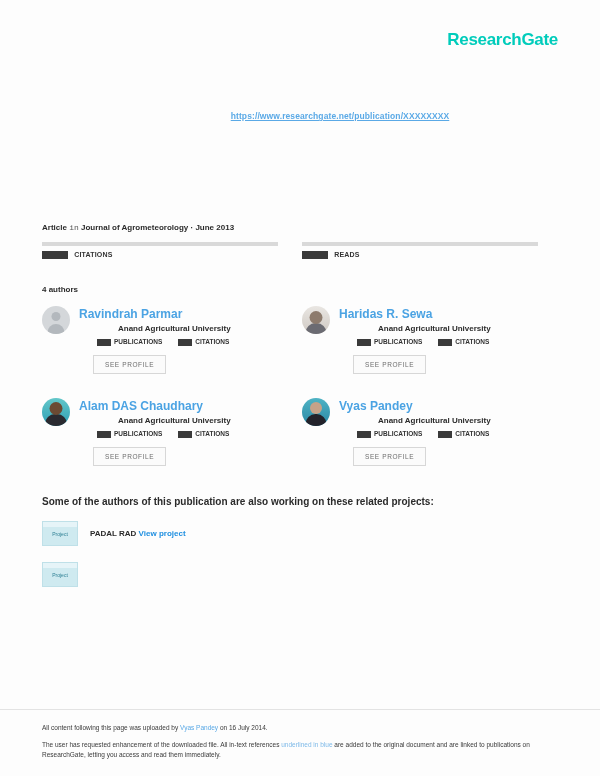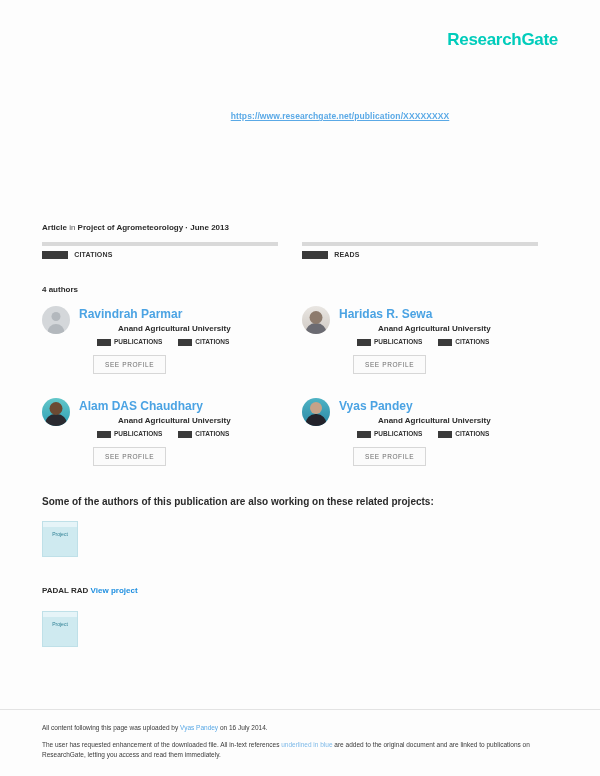--- a/index.html
+++ b/index.html
@@ -41,21 +41,21 @@
   
   .content {
     padding:0 42px;
     margin-top:128px;
   }
   .art-meta {
     font-size:8px; font-weight:bold; color:#2b2b2b;
     filter: blur(0.45px);
     margin-bottom:10px;
   }
-  .art-meta .in { color:#555; font-weight:normal; }
+  .art-meta .in { color:#555; font-weight:normal;font-family:Liberation Mono, monospace; }
 
   .stats-row { display:flex; gap:24px; margin-bottom:26px; }
   .stat { width:236px; }
   .stat-bar {
     height:4px; background:#d9d9d9; margin-bottom:5px;
   }
   .stat .stat-bar.short { width:100%; }
   .stat-label {
     font-size:7px; font-weight:bold; color:#333;
     letter-spacing:0.2px;
@@ -119,21 +119,21 @@
     display:inline-block;
     border:1px solid #d7d7d7; background:#fbfbfb;
     color:#6d6d6d; font-size:6.5px; letter-spacing:0.6px;
     padding:5px 11px; margin-left:14px;
   }
 
   .projects-head {
     font-size:10px; font-weight:bold; color:#2b2b2b;
     filter: blur(0.4px); margin-bottom:14px;
   }
-  .project-row { display:flex; align-items:flex-start; gap:29px; margin-bottom:16px;flex-direction:column; }
+  .project-row { display:flex; align-items:center; gap:12px; margin-bottom:16px; }
   .proj-thumb {
     width:36px; height:25px; background:#cfeaf0;
     border:1px solid #bfe0e8; position:relative; flex:0 0 36px;
   }
   .proj-thumb::before{
     content:""; position:absolute; left:0; top:0; right:0; height:5px;
     background:#e6f4f8;
   }
   .proj-thumb span{
     position:absolute; left:0; right:0; top:9px; text-align:center;
@@ -164,21 +164,21 @@
 
   <div class="url-row">
     <a class="url-link" href="#">https://www.researchgate.net/publication/XXXXXXXX</a>
   </div>
 
   <div class="content">
 
     <div class="art-meta">
       <span>Article</span>
       <span class="in">in</span>
-      <span>Project of Agrometeorology</span>
+      <span>Journal of Agrometeorology</span>
       <span>·</span>
       <span>June 2013</span>
     </div>
 
     <div class="stats-row">
       <div class="stat">
         <div class="stat-bar short"></div>
         <div class="stat-label">
           <span class="stat-num"></span>
         CITATIONS</div>

